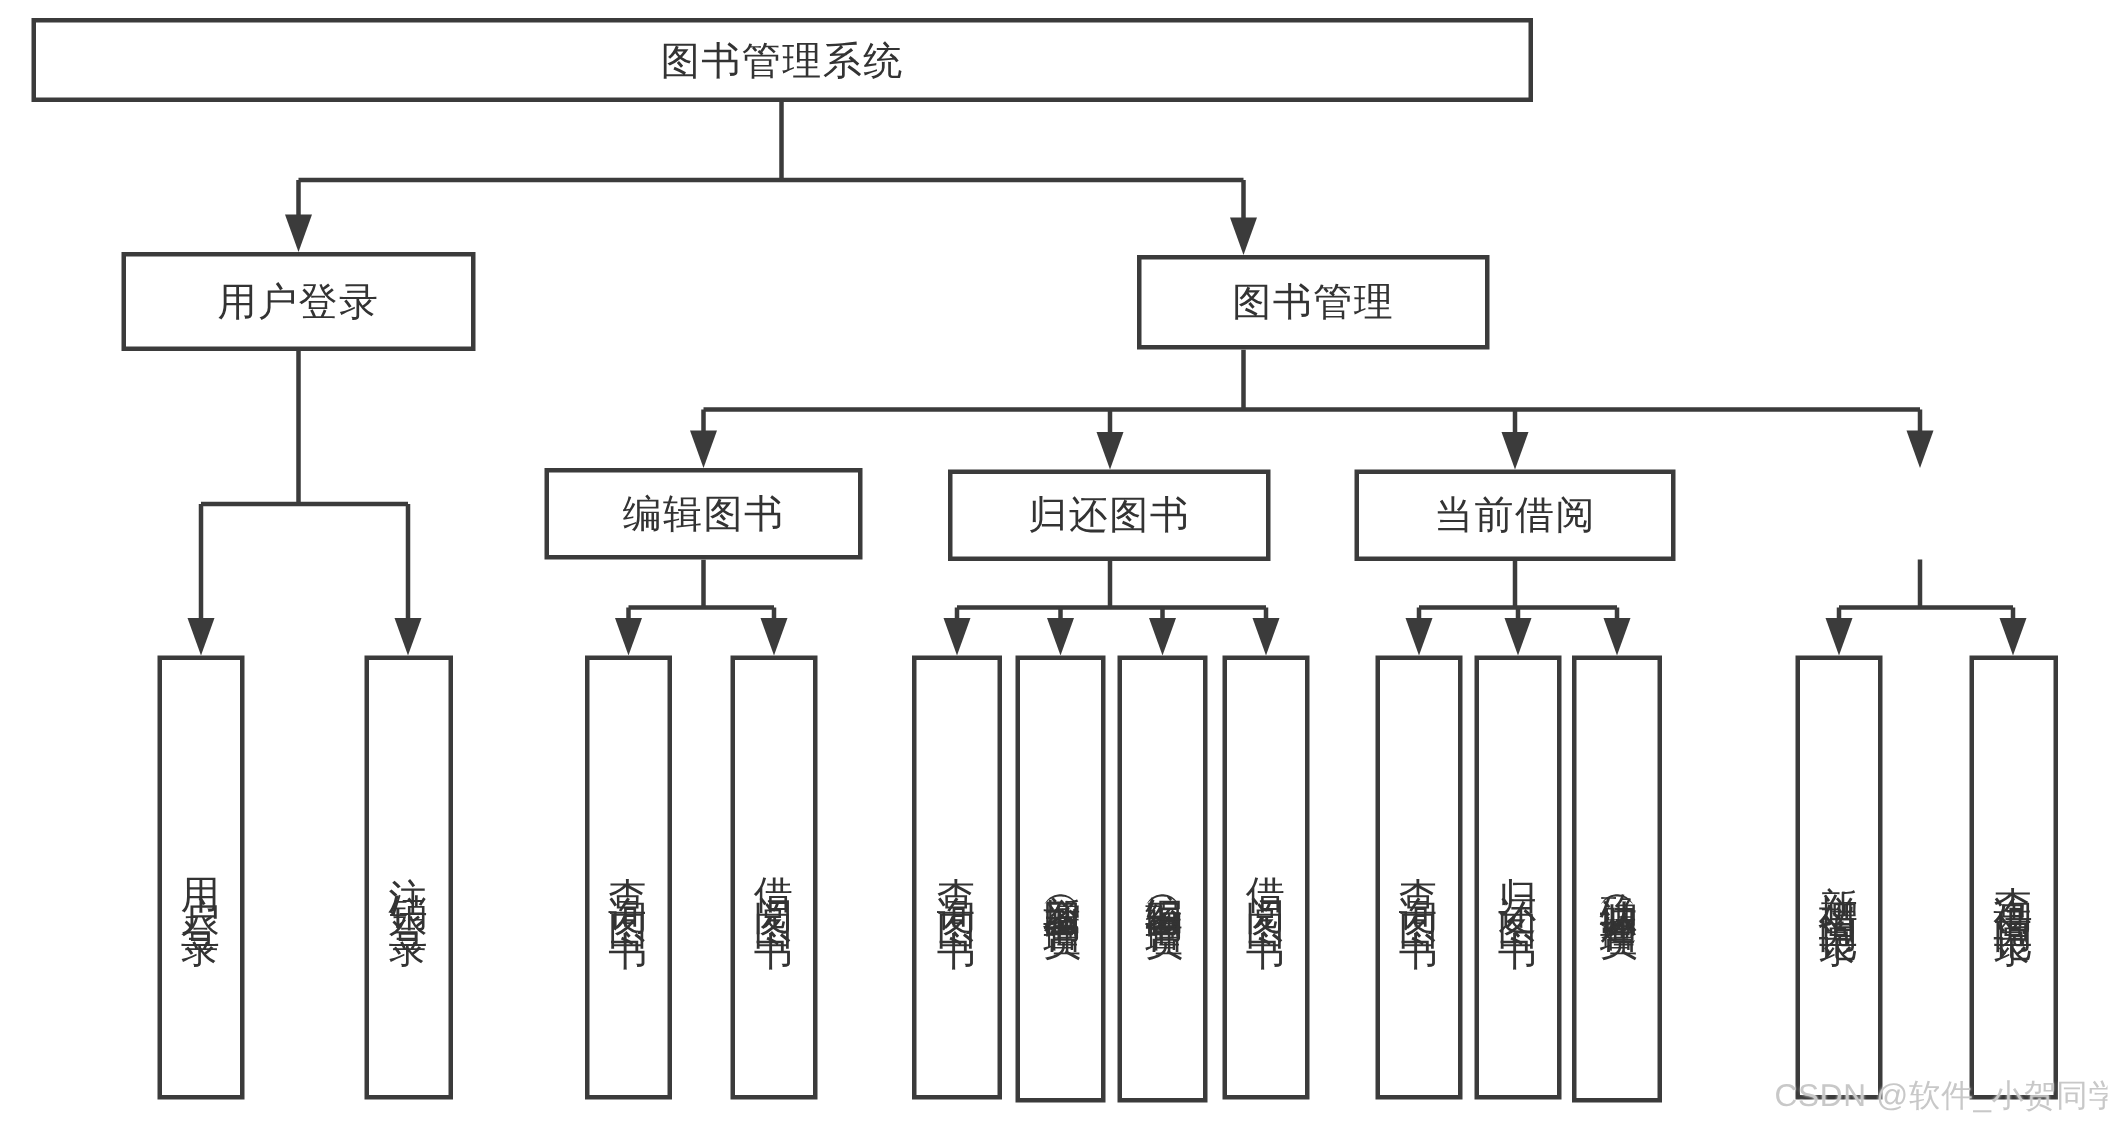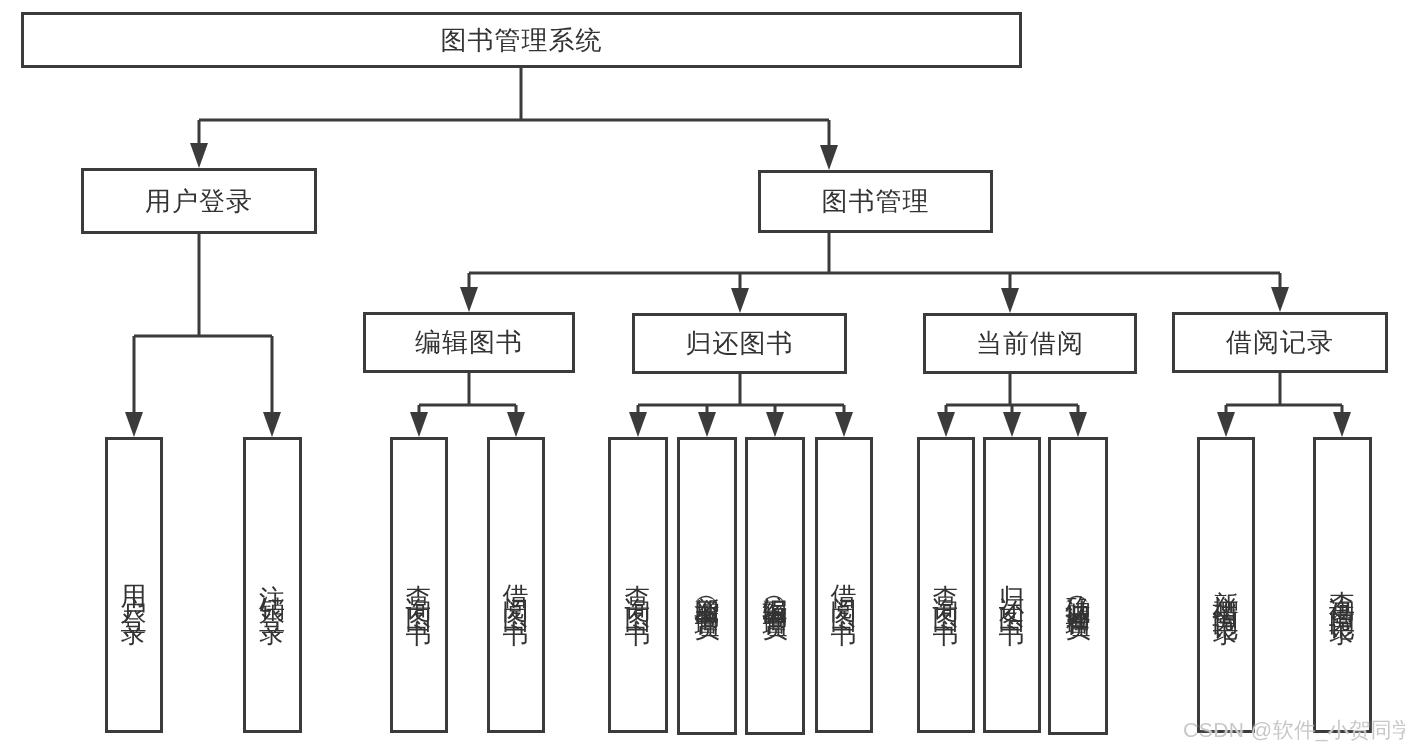--- a/index.html
+++ b/index.html
@@ -104,22 +104,21 @@
     <polygon points="1333,412 1351,412 1342,437"></polygon>
   </svg>
 
   <div class="box hbox" style="left:21px; top:12px; width:1001px; height:56px;">图书管理系统</div>
 
   <div class="box hbox" style="left:81px; top:168px; width:236px; height:66px;">用户登录</div>
   <div class="box hbox" style="left:712px; top:170px; width:235px; height:63px;margin-left:46px;">图书管理</div>
 
   <div class="box hbox" style="left:363px; top:312px; width:212px; height:61px;">编辑图书</div>
   <div class="box hbox" style="left:632px; top:313px; width:215px; height:61px;">归还图书</div>
-  <div class="box hbox" style="left:903px; top:313px; width:214px; height:61px;margin-left:20px;">当前借阅</div>
-  <div class="box hbox" style="left:1172px; top:312px; width:216px; height:61px;">借阅记录</div>
+  <div class="box hbox" style="left:903px; top:313px; width:214px; height:61px;">当前借阅</div>
 
   <div class="box leaf" style="left:105px; top:437px; width:58px; height:296px;">用户登录</div>
   <div class="box leaf" style="left:243px; top:437px; width:59px; height:296px;">注销登录</div>
 
   <div class="box leaf" style="left:390px; top:437px; width:58px; height:296px;">查询图书</div>
   <div class="box leaf" style="left:487px; top:437px; width:58px; height:296px;">借阅图书</div>
 
   <div class="box leaf" style="left:608px; top:437px; width:60px; height:296px;">查询图书</div>
   <div class="box leaf long" style="left:677px; top:437px; width:60px; height:298px;">新增图书（管理员）</div>
   <div class="box leaf long" style="left:745px; top:437px; width:60px; height:298px;">编辑图书（管理员）</div>

